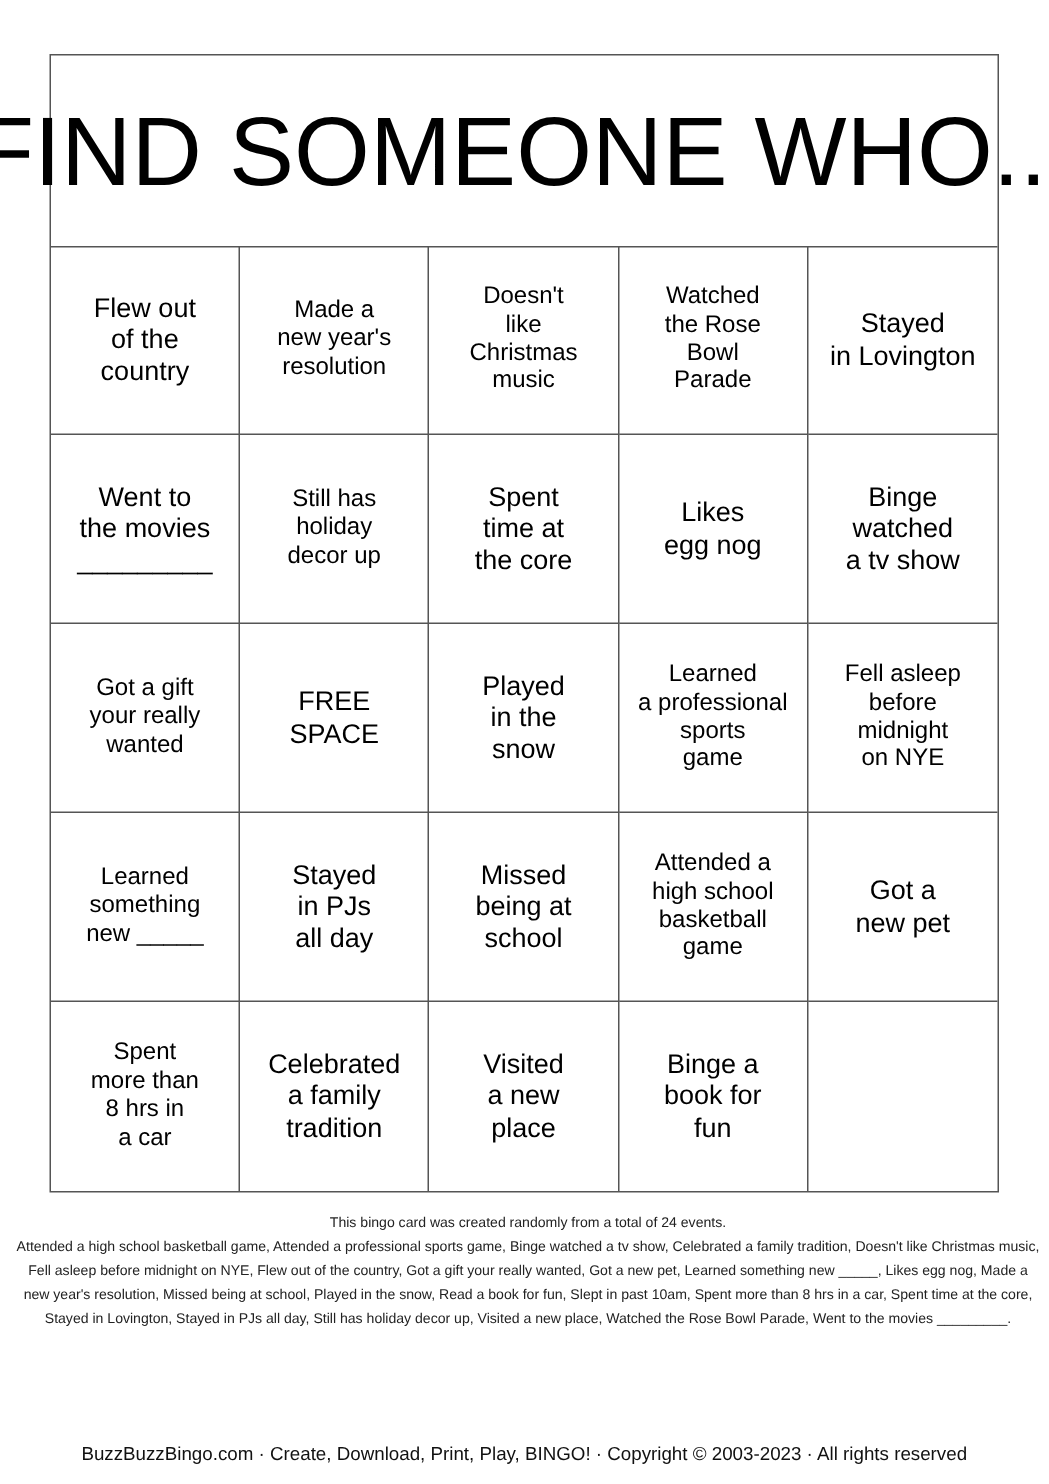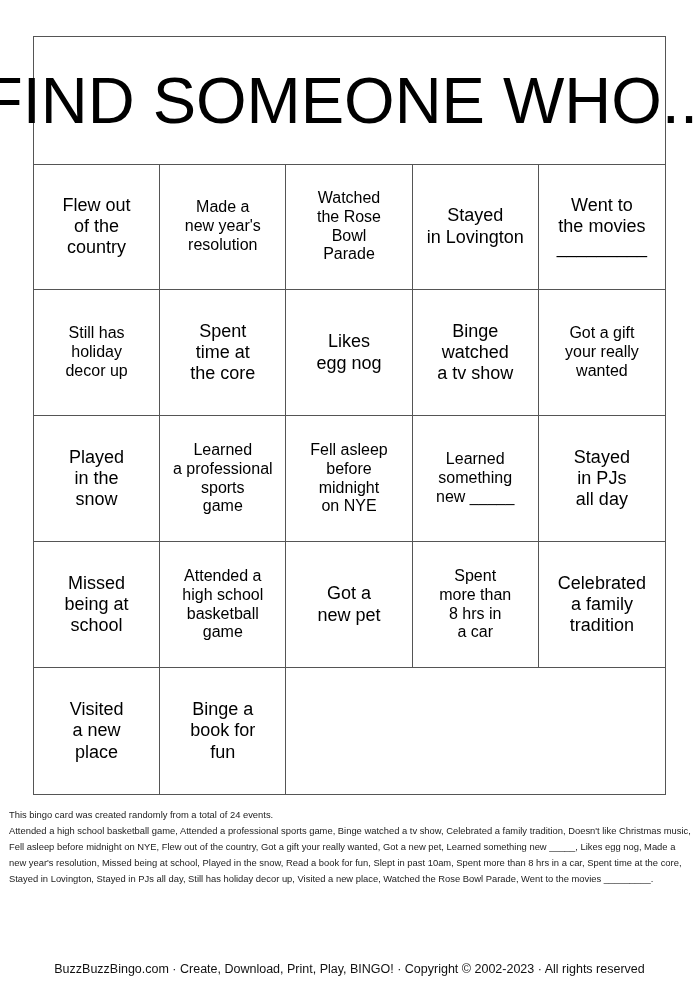--- a/index.html
+++ b/index.html
@@ -16,41 +16,47 @@
           align-items: center; justify-content: center; text-align: center; padding: 4px 10px;
           box-sizing: border-box; line-height: 1.18; }
   .cell:nth-child(5n) { border-right: none; }
   .cell:nth-child(n+21) { border-bottom: none; }
   .s-lg { font-size: 18px; }
   .s-md { font-size: 16px; }
   .s-sm { font-size: 16px; }
   .cell span { white-space: pre-line; }
   .notes { position: absolute; left: 9px; top: 807px; width: 686px; font-size: 9.4px;
            line-height: 16px; color: #222; }
-  .notes p { margin: 0; }
+  .notes p { margin: 0; text-align: center; }
   .footer { position: absolute; left: 0; top: 962px; width: 699px; text-align: center;
             font-size: 12.5px; color: #111; }
 </style>
 </head>
 <body>
 
 <div class="card">
   <div class="title-row">
     <div class="title">FIND SOMEONE WHO...</div>
   </div>
   <div class="grid" id="grid">
       <div class="cell s-lg">
         <span>Flew out
 of the
 country</span>
       </div>
       <div class="cell s-md">
         <span>Made a
 new year's
 resolution</span>
+      </div>
+      <div class="cell s-md">
+        <span>Doesn't
+like
+Christmas
+music</span>
       </div>
       <div class="cell s-md">
         <span>Watched
 the Rose
 Bowl
 Parade</span>
       </div>
       <div class="cell s-lg">
         <span>Stayed
 in Lovington</span>
@@ -76,20 +82,24 @@
       </div>
       <div class="cell s-lg">
         <span>Binge
 watched
 a tv show</span>
       </div>
       <div class="cell s-md">
         <span>Got a gift
 your really
 wanted</span>
+      </div>
+      <div class="cell s-lg">
+        <span>FREE
+SPACE</span>
       </div>
       <div class="cell s-lg">
         <span>Played
 in the
 snow</span>
       </div>
       <div class="cell s-md">
         <span>Learned
 a professional
 sports
@@ -148,13 +158,13 @@
 fun</span>
       </div>
     </div>
 </div>
 
 <div class="notes">
   <p>This bingo card was created randomly from a total of 24 events.</p>
   <p>Attended a high school basketball game, Attended a professional sports game, Binge watched a tv show, Celebrated a family tradition, Doesn't like Christmas music, Fell asleep before midnight on NYE, Flew out of the country, Got a gift your really wanted, Got a new pet, Learned something new _____, Likes egg nog, Made a new year's resolution, Missed being at school, Played in the snow, Read a book for fun, Slept in past 10am, Spent more than 8 hrs in a car, Spent time at the core, Stayed in Lovington, Stayed in PJs all day, Still has holiday decor up, Visited a new place, Watched the Rose Bowl Parade, Went to the movies _________.</p>
 </div>
 
-<div class="footer">BuzzBuzzBingo.com · Create, Download, Print, Play, BINGO! · Copyright © 2002-2023 · All rights reserved</div>
+<div class="footer">BuzzBuzzBingo.com · Create, Download, Print, Play, BINGO! · Copyright © 2003-2023 · All rights reserved</div>
 
 </body></html>

